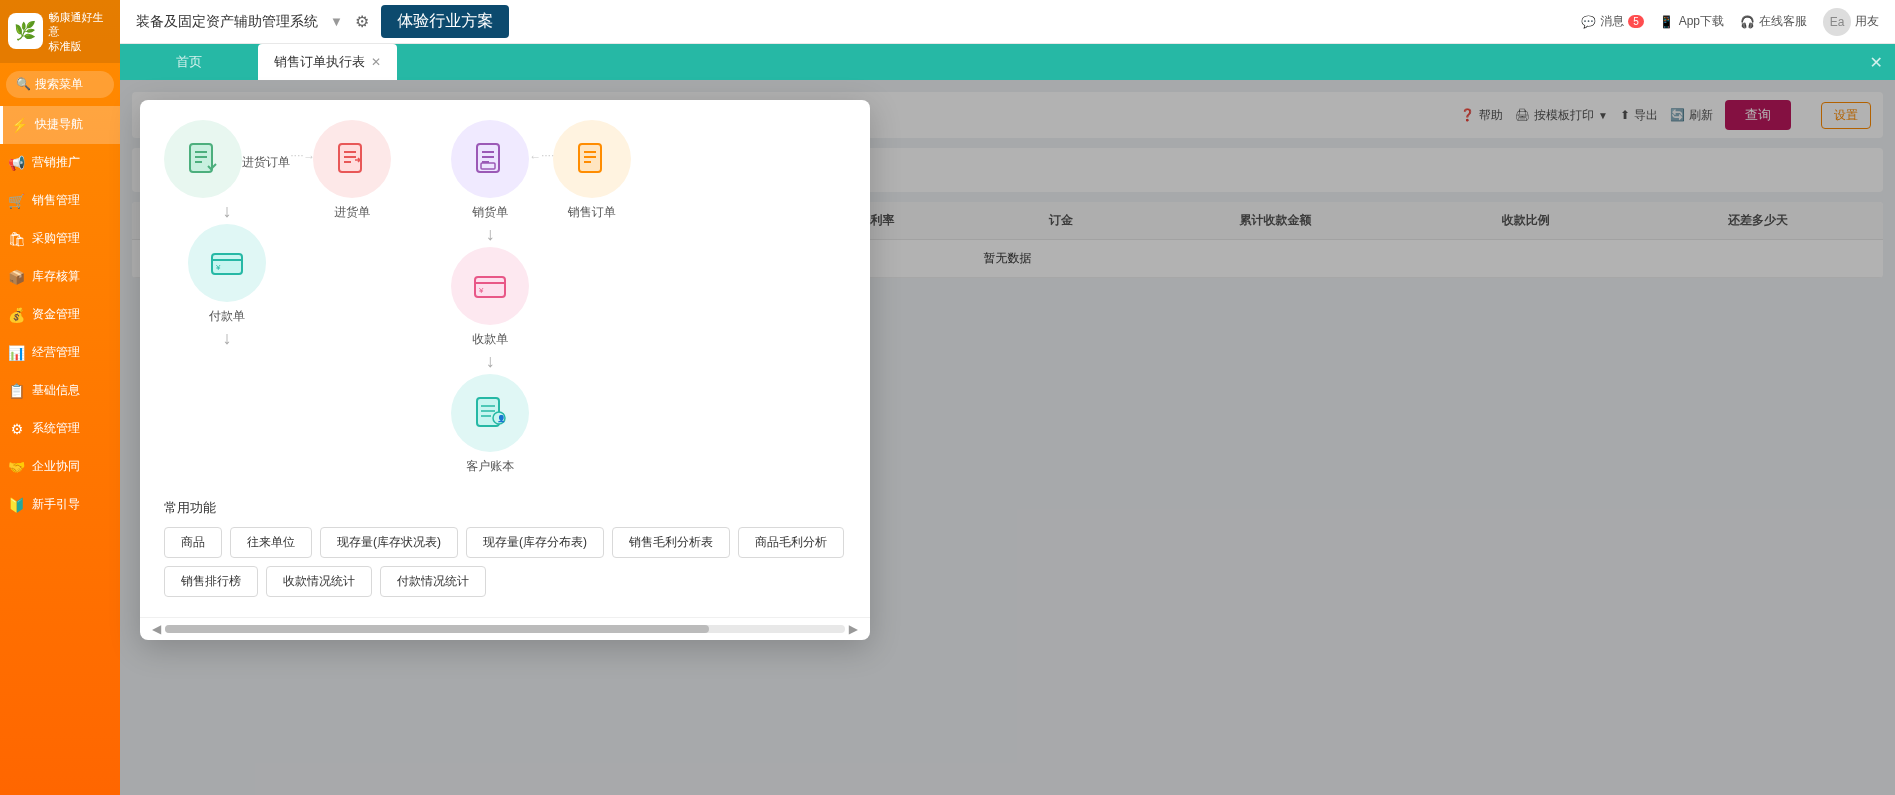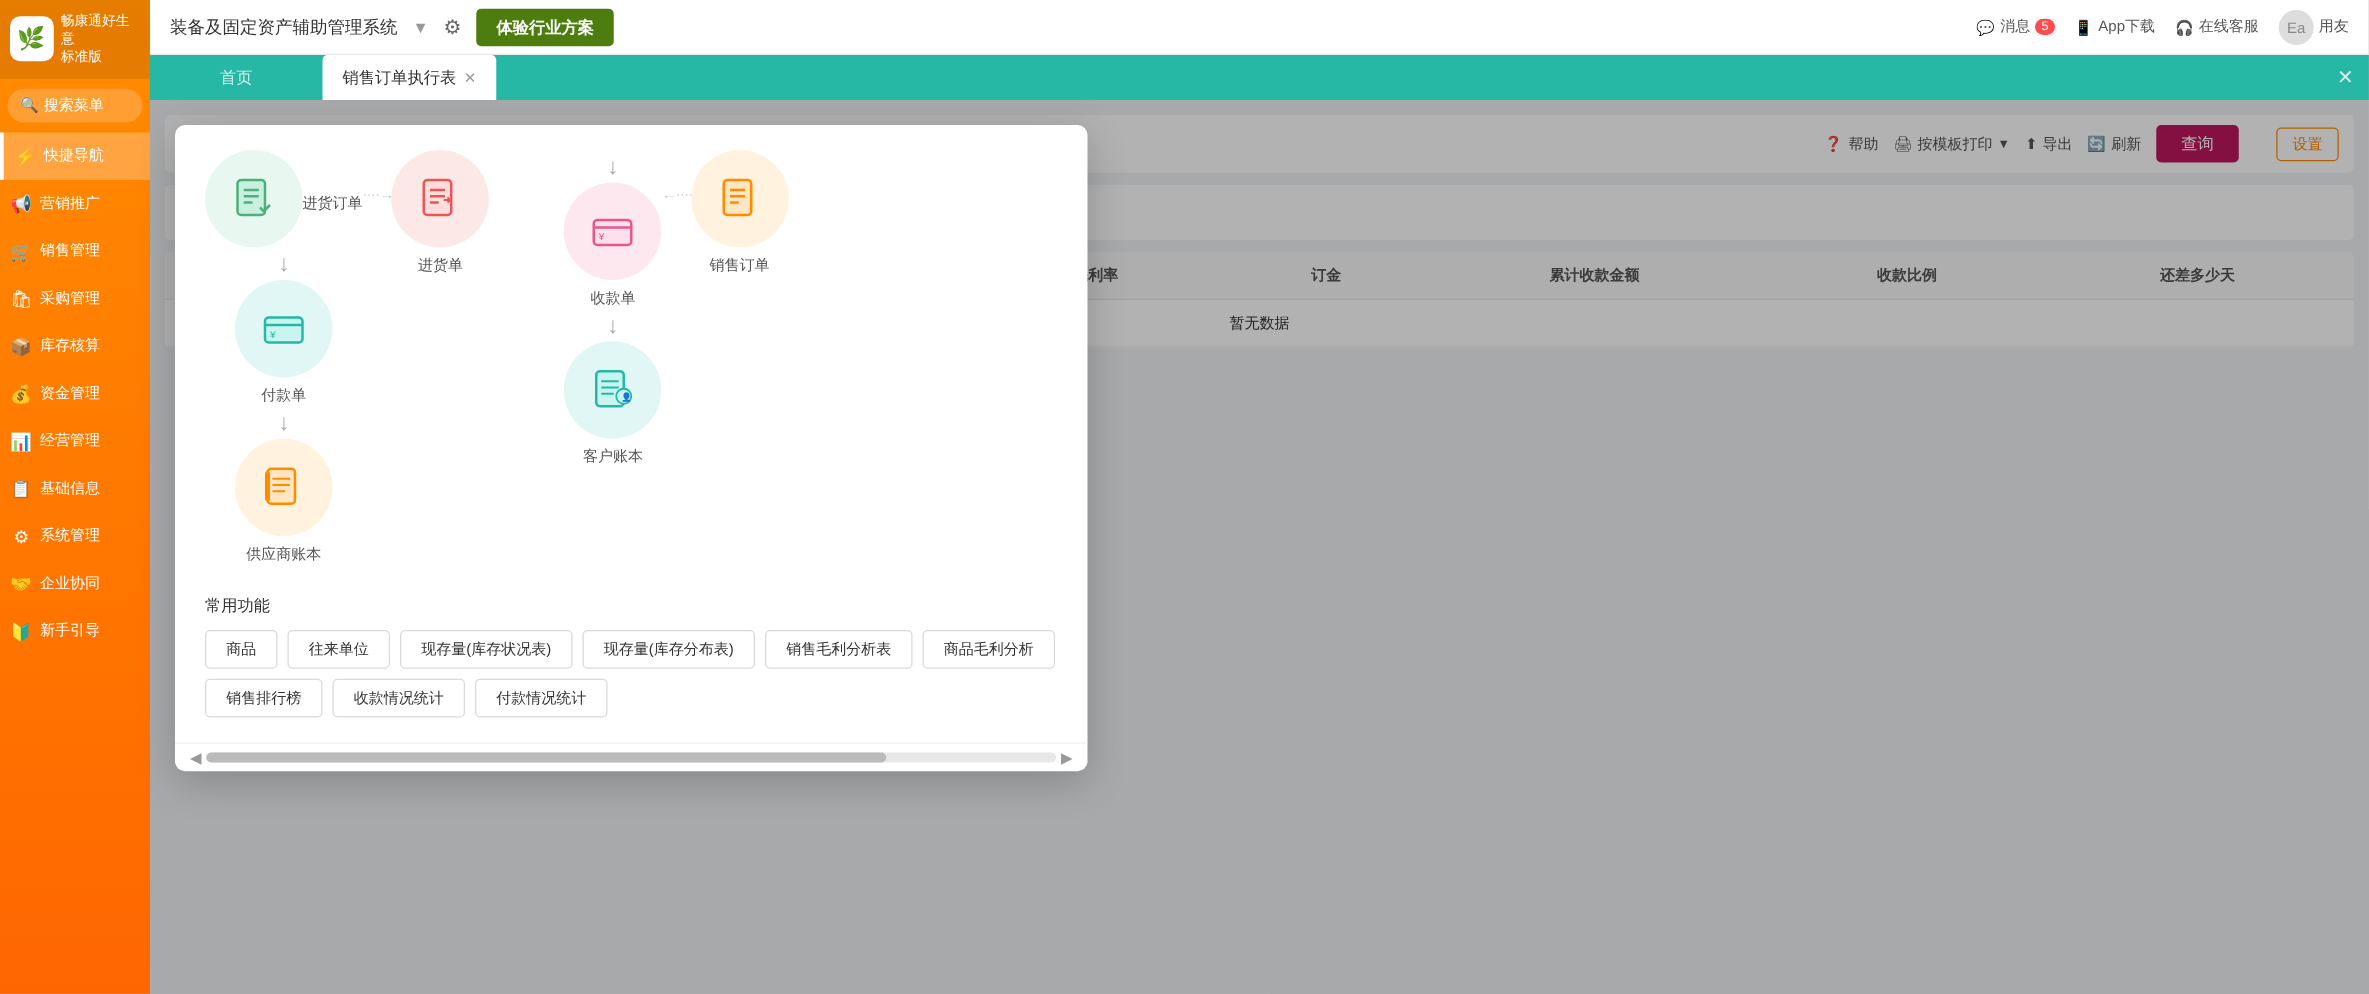--- a/index.html
+++ b/index.html
@@ -37,22 +37,22 @@
     .sidebar-item.active { background: rgba(255,255,255,0.25); border-left: 3px solid white; }
     .sidebar-item-icon { width: 18px; height: 18px; display: flex; align-items: center; justify-content: center; font-size: 14px; }
 
     
     .header {
       position: fixed; left: 120px; top: 0; right: 0; height: 44px;
       background: white; display: flex; align-items: center; padding: 0 16px;
       border-bottom: 1px solid #e8e8e8; z-index: 99; gap: 12px;
     }
     .header-btn {
-      background: #4d7c0f; color: white; border: none; padding: 6px 16px;
-      border-radius: 4px; cursor: pointer; font-size: 13px; font-weight: bold;
+      background: #0c4a6e; color: white; border: none; padding: 6px 16px;
+      border-radius: 4px; cursor: pointer; font-size: 16px;
     }
     .header-right { display: flex; align-items: center; gap: 16px; margin-left: auto; }
     .header-right-item { display: flex; align-items: center; gap: 4px; cursor: pointer; color: #555; font-size: 12px; }
     .badge { background: #ff4d4f; color: white; border-radius: 10px; padding: 1px 5px; font-size: 10px; }
     .avatar { width: 28px; height: 28px; border-radius: 50%; background: #ddd; display: flex; align-items: center; justify-content: center; font-size: 12px; color: #888; }
 
     
     .tab-bar {
       position: fixed; left: 120px; top: 44px; right: 0; height: 36px;
       background: #26b8a5; display: flex; align-items: center; z-index: 98;
@@ -350,32 +350,20 @@
                   <rect x="4" y="10" width="30" height="20" rx="3" fill="#c8f5f0" stroke="#26b8a5" stroke-width="2"></rect>
                   <line x1="4" y1="16" x2="34" y2="16" stroke="#26b8a5" stroke-width="2"></line>
                   <text x="8" y="26" font-size="8" fill="#26b8a5">¥</text>
                 </svg>
             </div>
             <div class="flow-label">付款单</div>
           </div>
 
           <div class="flow-arrow-v" style="font-size:18px;color:#aaa;margin:4px 0;">↓</div>
 
-          <div style="display:flex;flex-direction:column;align-items:center;">
-            <div class="flow-node flow-node-orange" style="font-size:32px;">
-              <svg width="38" height="38" viewBox="0 0 38 38">
-                  <rect x="6" y="4" width="22" height="28" rx="3" fill="#ffe5c0" stroke="#ff8c00" stroke-width="2"></rect>
-                  <line x1="10" y1="12" x2="24" y2="12" stroke="#ff8c00" stroke-width="1.5"></line>
-                  <line x1="10" y1="17" x2="24" y2="17" stroke="#ff8c00" stroke-width="1.5"></line>
-                  <line x1="10" y1="22" x2="20" y2="22" stroke="#ff8c00" stroke-width="1.5"></line>
-                  <rect x="4" y="6" width="4" height="24" rx="2" fill="#ff8c00"></rect>
-                </svg>
-            </div>
-            <div class="flow-label">供应商账本</div>
-          </div>
         </div>
 
         <div style="display:flex;flex-direction:column;justify-content:flex-start;padding-top:28px;">
           <div style="display:flex;align-items:center;color:#ccc;font-size:12px;letter-spacing:-2px;">
             · · · · →
           </div>
         </div>
 
         <div style="display:flex;flex-direction:column;align-items:center;">
           <div style="display:flex;flex-direction:column;align-items:center;">
@@ -388,20 +376,32 @@
                   <path d="M22 20 L27 20 M27 20 L25 18 M27 20 L25 22" stroke="#e85757" stroke-width="1.5" fill="none"></path>
                 </svg>
             </div>
             <div class="flow-label">进货单</div>
           </div>
         </div>
 
         <div style="width:60px;"></div>
 
         <div style="display:flex;flex-direction:column;align-items:center;">
+          <div style="display:flex;flex-direction:column;align-items:center;">
+            <div class="flow-node flow-node-purple">
+              <svg width="38" height="38" viewBox="0 0 38 38">
+                  <rect x="6" y="4" width="22" height="28" rx="3" fill="#ede5ff" stroke="#9b59b6" stroke-width="2"></rect>
+                  <line x1="11" y1="12" x2="23" y2="12" stroke="#9b59b6" stroke-width="2"></line>
+                  <line x1="11" y1="17" x2="23" y2="17" stroke="#9b59b6" stroke-width="2"></line>
+                  <line x1="11" y1="22" x2="18" y2="22" stroke="#9b59b6" stroke-width="2"></line>
+                  <rect x="10" y="23" width="14" height="6" rx="1" fill="none" stroke="#9b59b6" stroke-width="1.5"></rect>
+                </svg>
+            </div>
+            <div class="flow-label">销货单</div>
+          </div>
 
           <div class="flow-arrow-v" style="font-size:18px;color:#aaa;margin:4px 0;">↓</div>
 
           <div style="display:flex;flex-direction:column;align-items:center;">
             <div class="flow-node flow-node-pink">
               <svg width="38" height="38" viewBox="0 0 38 38">
                   <rect x="4" y="10" width="30" height="20" rx="3" fill="#fde0ee" stroke="#e85787" stroke-width="2"></rect>
                   <line x1="4" y1="16" x2="34" y2="16" stroke="#e85787" stroke-width="2"></line>
                   <text x="8" y="26" font-size="8" fill="#e85787">¥</text>
                 </svg>

